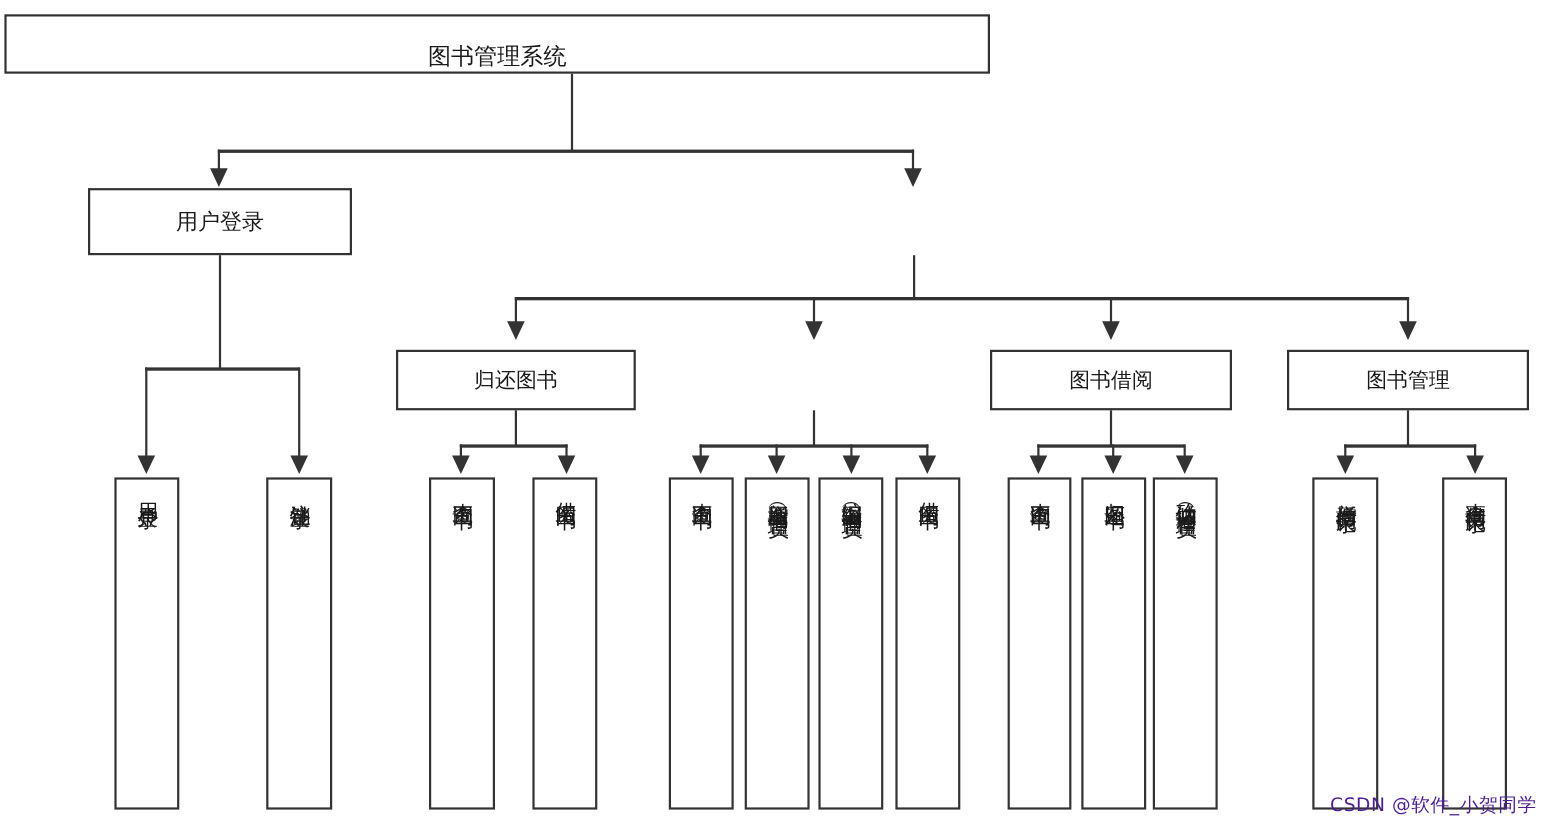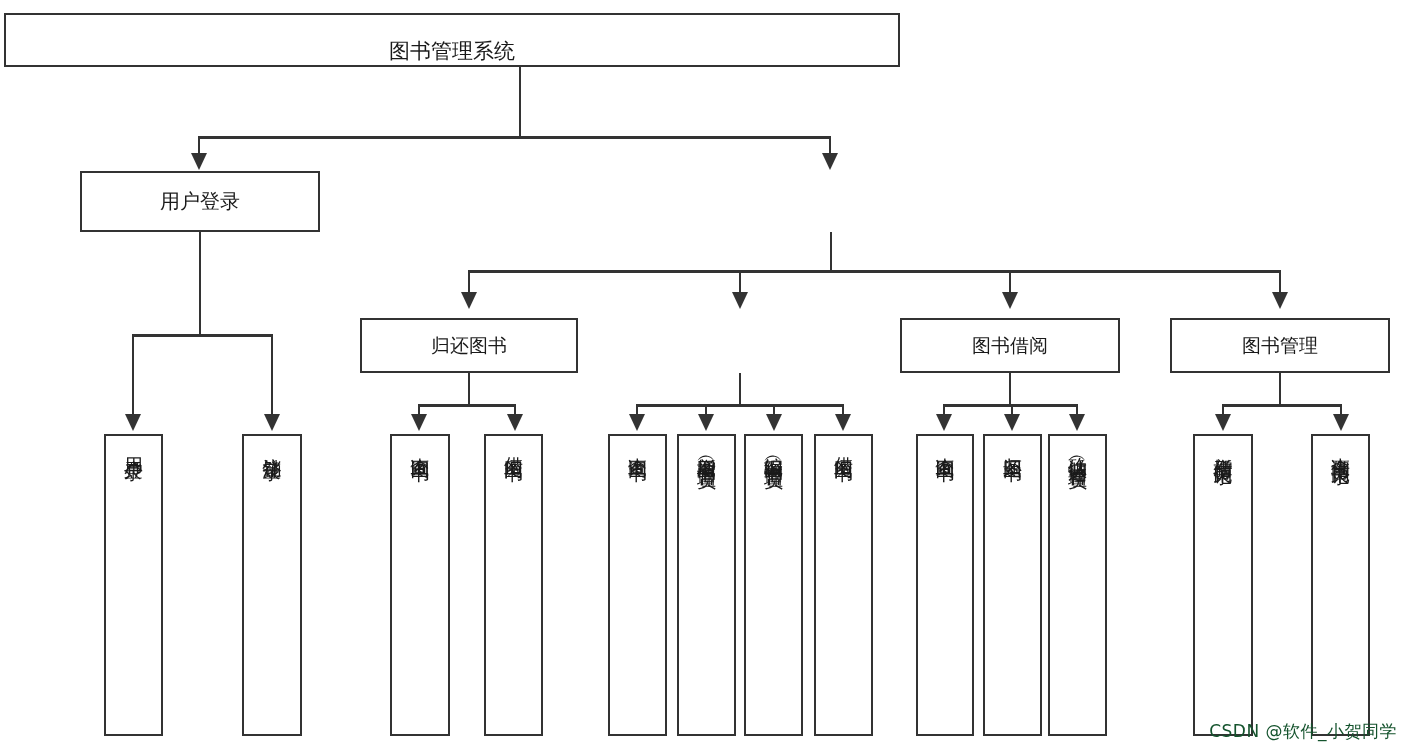--- a/index.html
+++ b/index.html
@@ -61,21 +61,21 @@
     height: 0;
     border-left: 8px solid transparent;
     border-right: 8px solid transparent;
     border-top: 17px solid #333333;
   }
   #watermark {
     position: absolute;
     right: 8px;
     bottom: 4px;
     font-size: 17px;
-    color: #14532d;
+    color: #4c1d95;
     white-space: nowrap;
     letter-spacing: 0.5px;
   }
 </style>
 </head>
 <body>
 
 <div id="canvas">
 
   <div class="node root" style="left:4px; top:13px; width:896px; height:54px;align-items:flex-end;">

